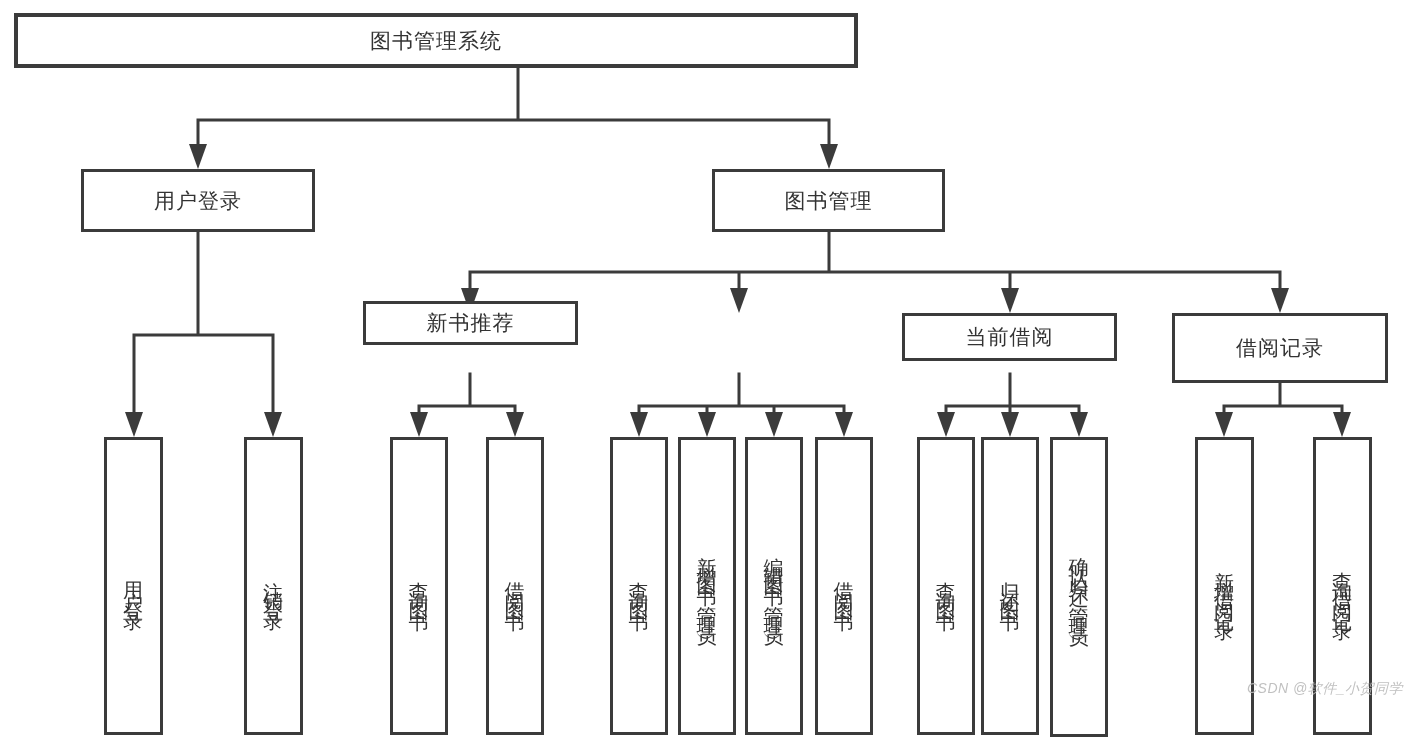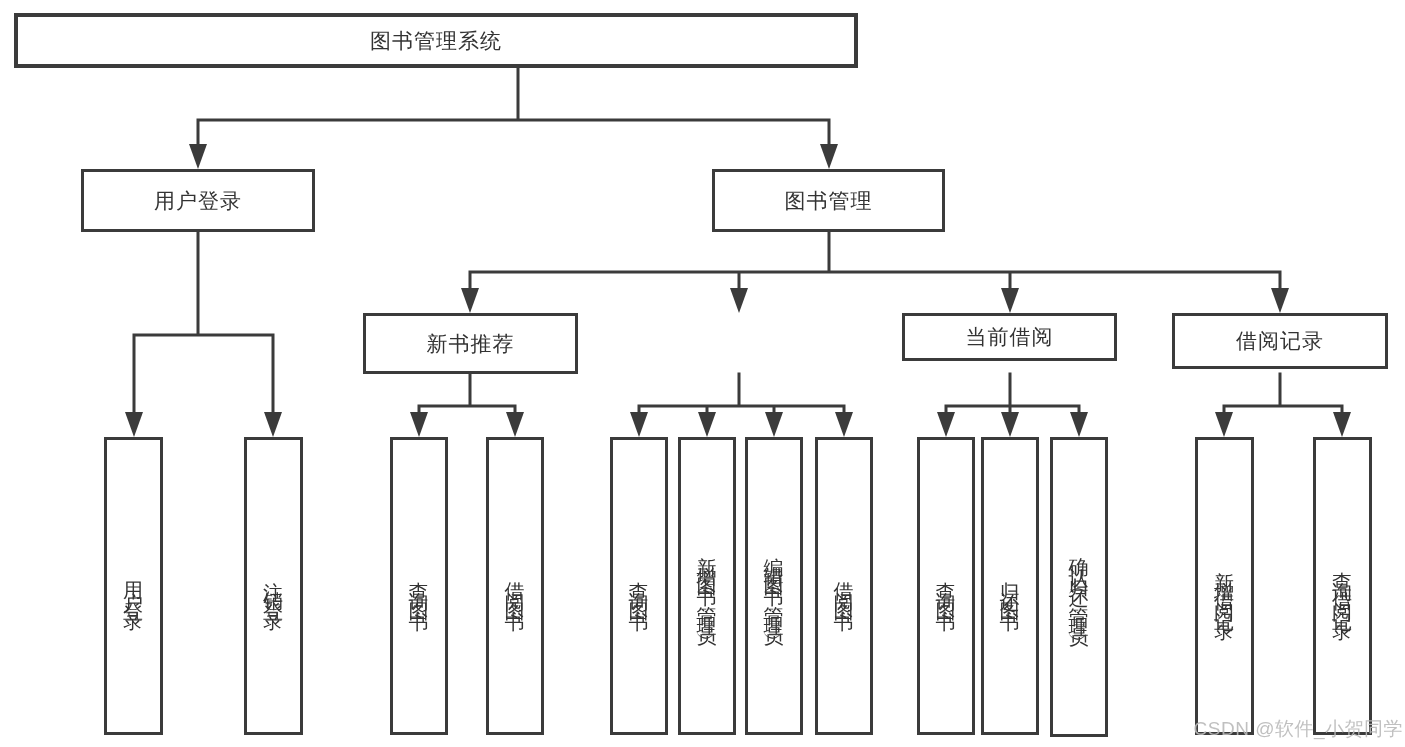--- a/index.html
+++ b/index.html
@@ -38,27 +38,28 @@
   .node.v span{
     writing-mode:vertical-rl;
     text-orientation:mixed;
     font-size:20px;
     letter-spacing:10px;
     line-height:1.1;
     white-space:nowrap;
   }
   .watermark{
     position:absolute;
-    right:2px;top:716px;
+    right:2px;top:680px;
     z-index:3;
-    font-size:19px;
+    font-size:14px;
     letter-spacing:0.5px;
     color:var(--watermark);
     opacity:0.9;
     white-space:nowrap;
+    font-style:italic;
   }
 </style>
 </head>
 <body>
 
 <div class="stage">
 
   <svg class="wires" width="1405" height="747" viewBox="0 0 1405 747">
 
     <path d="M518 68 V120 M198 120 H829 M198 120 V147 M829 120 V147"></path>
@@ -99,27 +100,27 @@
     <span>图书管理系统</span>
   </div>
 
   <div class="node h" style="left:81px;top:169px;width:234px;height:63px">
     <span>用户登录</span>
   </div>
   <div class="node h" style="left:712px;top:169px;width:233px;height:63px">
     <span>图书管理</span>
   </div>
 
-  <div class="node h" style="left:363px;top:313px;width:215px;height:61px">
+  <div class="node h" style="left:363px;top:301px;width:215px;height:44px">
     <span>新书推荐</span>
   </div>
   <div class="node h" style="left:902px;top:313px;width:215px;height:48px">
     <span>当前借阅</span>
   </div>
-  <div class="node h" style="left:1172px;top:313px;width:216px;height:56px">
+  <div class="node h" style="left:1172px;top:313px;width:216px;height:70px">
     <span>借阅记录</span>
   </div>
 
   <div class="node v" style="left:104px;top:437px;width:59px;height:298px">
     <span>用户登录</span>
   </div>
   <div class="node v" style="left:244px;top:437px;width:59px;height:298px">
     <span>注销登录</span>
   </div>
 

